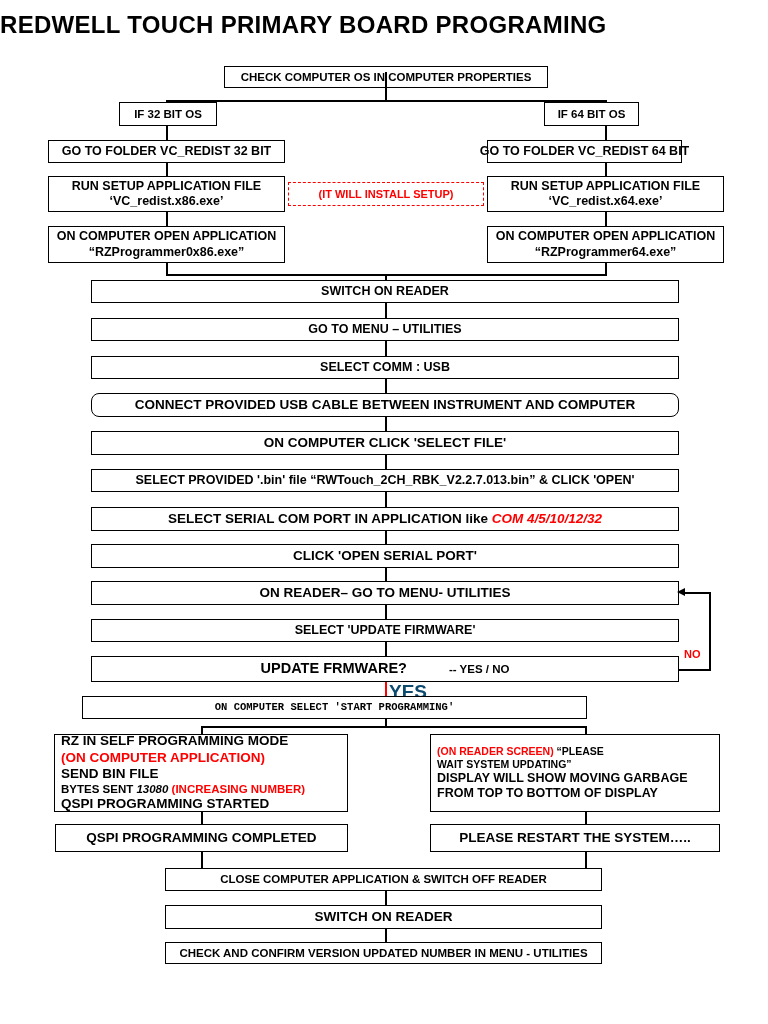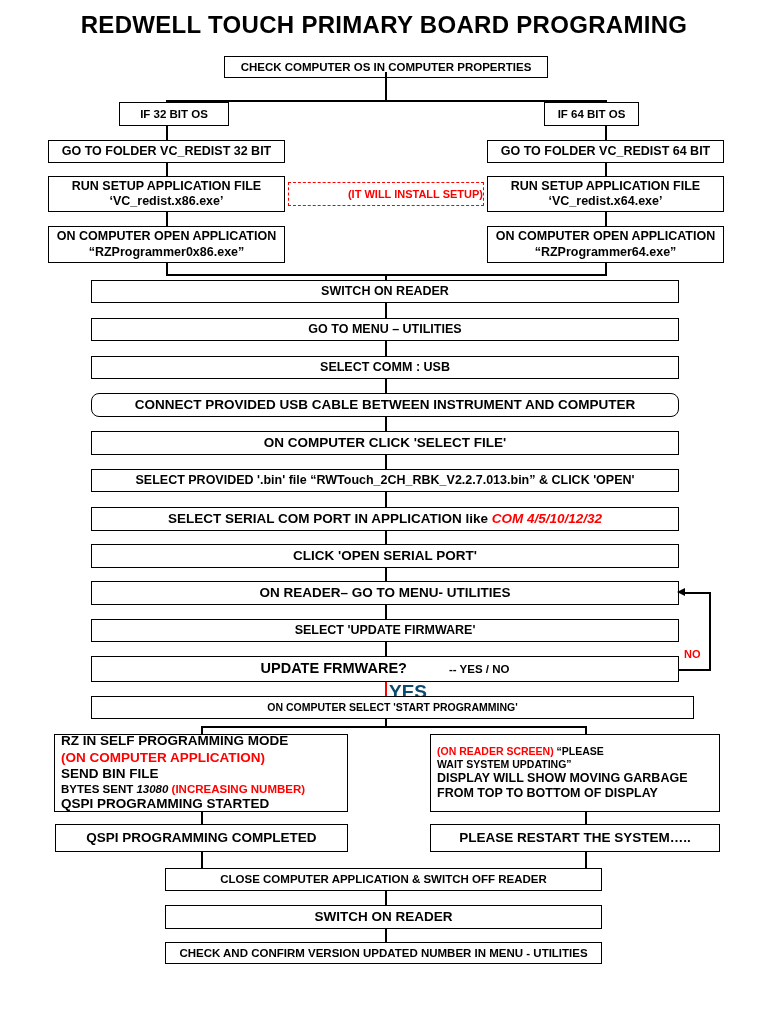--- a/index.html
+++ b/index.html
@@ -7,21 +7,20 @@
     width:768px;height:1024px;
     font-family:"Liberation Sans","DejaVu Sans",sans-serif;
     color:#000000;
     overflow:hidden;
   }
   #chart{position:relative;width:768px;height:1024px;}
 
   .title{
     position:absolute;
     left:0;top:11px;width:768px;
-    text-align:center;
     font-size:24px;font-weight:bold;
     letter-spacing:0.3px;
     white-space:nowrap;
   }
 
   
   .box{
     position:absolute;
     box-sizing:border-box;
     border:1.6px solid #000;
@@ -84,59 +83,59 @@
 
   .ln{display:block;}
 </style>
 </head>
 <body>
 
 <div id="chart">
 
   <div class="title">REDWELL TOUCH PRIMARY BOARD PROGRAMING</div>
 
-  <div class="box fs11" style="left:224px;top:56px;width:324px;height:22px;">
+  <div class="box fs11" style="left:224px;top:66px;width:324px;height:22px;">
     <span class="ln">CHECK COMPUTER OS IN COMPUTER PROPERTIES</span>
   </div>
 
   <div class="vline" style="left:385px;top:72px;height:29px;"></div>
   <div class="hline" style="left:166px;top:100px;width:440px;"></div>
   <div class="vline" style="left:166px;top:100px;height:13px;"></div>
   <div class="vline" style="left:605px;top:100px;height:13px;"></div>
 
-  <div class="box fs11" style="left:119px;top:102px;width:110px;height:24px;">
+  <div class="box fs11" style="left:119px;top:102px;width:98px;height:24px;">
     <span class="ln">IF 32 BIT OS</span>
   </div>
   <div class="box fs11" style="left:544px;top:102px;width:95px;height:24px;">
     <span class="ln">IF 64 BIT OS</span>
   </div>
 
   <div class="vline" style="left:166px;top:126px;height:14px;"></div>
   <div class="vline" style="left:605px;top:126px;height:14px;"></div>
 
   <div class="box fs12" style="left:48px;top:140px;width:237px;height:23px;">
     <span class="ln">GO TO FOLDER VC_REDIST 32 BIT</span>
   </div>
-  <div class="box fs12" style="left:487px;top:140px;width:237px;height:23px;">
+  <div class="box fs12" style="left:487px;top:140px;width:195px;height:23px;">
     <span class="ln">GO TO FOLDER VC_REDIST 64 BIT</span>
   </div>
 
   <div class="vline" style="left:166px;top:163px;height:13px;"></div>
   <div class="vline" style="left:605px;top:163px;height:13px;"></div>
 
   <div class="box fs12" style="left:48px;top:176px;width:237px;height:36px;">
     <span class="ln">RUN SETUP APPLICATION FILE</span>
     <span class="ln">‘VC_redist.x86.exe’</span>
   </div>
   <div class="box fs12" style="left:487px;top:176px;width:237px;height:36px;">
     <span class="ln">RUN SETUP APPLICATION FILE</span>
     <span class="ln">‘VC_redist.x64.exe’</span>
   </div>
 
-  <div class="dashbox" style="left:288px;top:182px;width:196px;height:24px;justify-content:flex-end;">
+  <div class="dashbox" style="left:288px;top:182px;width:196px;height:24px;">
     <span>(IT WILL INSTALL SETUP)</span>
   </div>
 
   <div class="vline" style="left:166px;top:212px;height:14px;"></div>
   <div class="vline" style="left:605px;top:212px;height:14px;"></div>
 
   <div class="box fs12" style="left:48px;top:226px;width:237px;height:37px;">
     <span class="ln">ON COMPUTER OPEN APPLICATION</span>
     <span class="ln">“RZProgrammer0x86.exe”</span>
   </div>
@@ -210,21 +209,21 @@
 
   <div class="vline red" style="left:385px;top:682px;height:16px;"></div>
   <div class="yes-label" style="left:389px;top:681px;">YES</div>
 
   <div class="hline" style="left:679px;top:669px;width:32px;"></div>
   <div class="vline" style="left:709px;top:592px;height:78px;"></div>
   <div class="hline" style="left:684px;top:592px;width:26px;"></div>
   <div class="arrow-left" style="left:677px;top:588px;"></div>
   <div class="loop-label" style="left:684px;top:648px;">NO</div>
 
-  <div class="box fs10" style="left:91px;top:696px;width:603px;height:23px;">
+  <div class="box fs10" style="left:82px;top:696px;width:505px;height:23px;font-family:Liberation Mono, monospace;">
     <span class="ln">ON COMPUTER SELECT 'START PROGRAMMING'</span>
   </div>
 
   <div class="vline" style="left:385px;top:719px;height:8px;"></div>
   <div class="hline" style="left:201px;top:726px;width:385px;"></div>
   <div class="vline" style="left:201px;top:726px;height:9px;"></div>
   <div class="vline" style="left:585px;top:726px;height:9px;"></div>
 
   <div class="box left-align" style="left:54px;top:734px;width:294px;height:78px;justify-content:center;">
     <span class="ln fs13">RZ IN SELF PROGRAMMING MODE</span>

